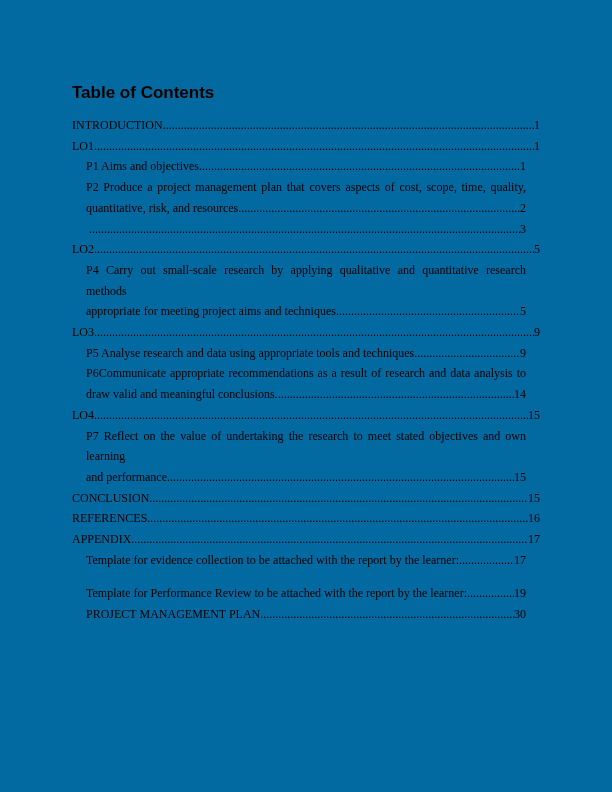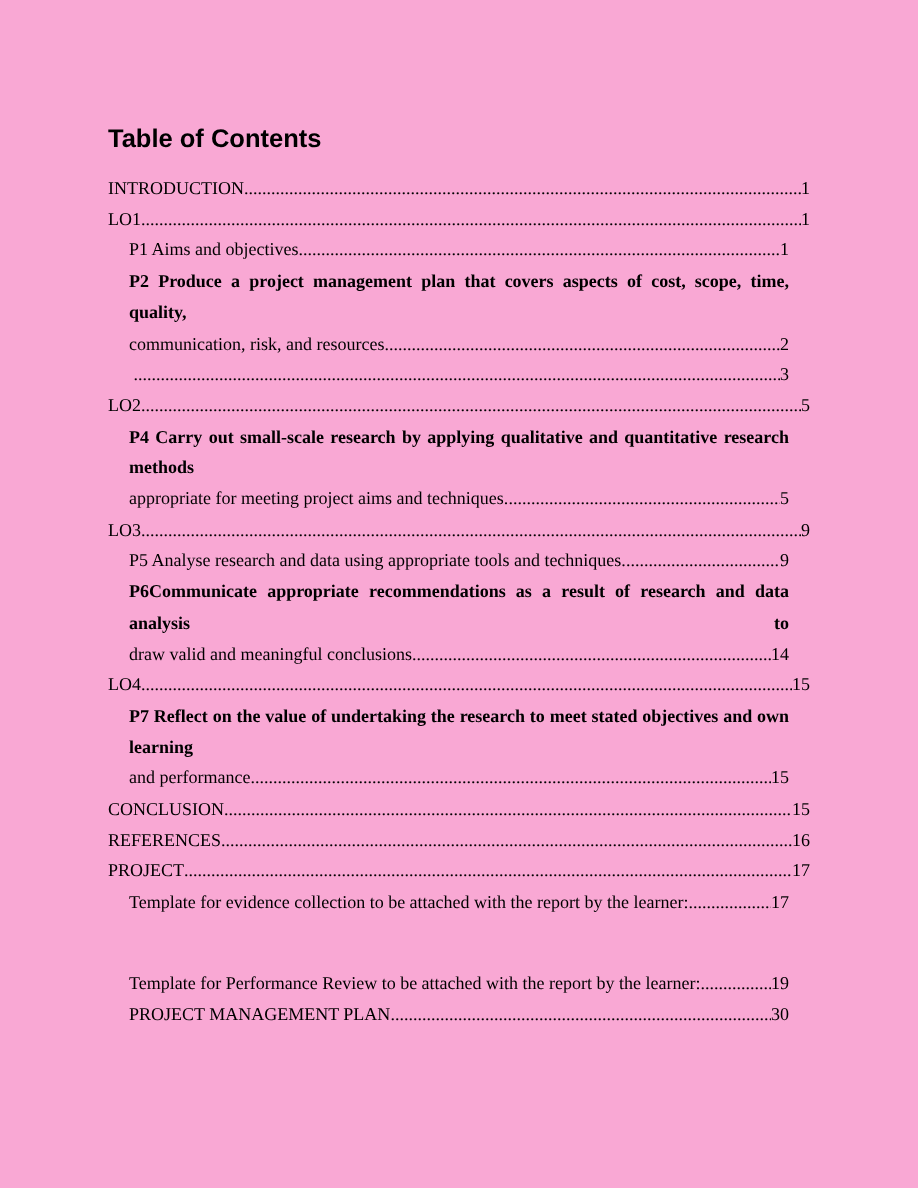--- a/index.html
+++ b/index.html
@@ -1,42 +1,42 @@
 <!DOCTYPE html>
 <html><head>
 <meta charset="utf-8">
 <style>
   html, body { margin: 0; padding: 0; background: #ffffff; }
   body { width: 612px; height: 792px; position: relative; overflow: hidden; }
   .page {
-    position: absolute; left: 0; top: 0; width: 612px; height: 792px; background: #f9a8d4;
+    position: absolute; left: 0; top: 0; width: 612px; height: 792px; background: #0369a1;
   }
   .toc-title {
     position: absolute; left: 72px; top: 83px;
     font-family: "Liberation Sans", sans-serif; font-weight: bold; font-size: 17px;
     color: #000000; margin: 0; line-height: 20px;
   }
   .toc {
     position: absolute; left: 72px; top: 115px; width: 468px;
     font-family: "Liberation Serif", serif; font-size: 12px; color: #000000;
   }
   .entry { position: relative; line-height: 20.7px; }
   .entry.l2 { padding-left: 14px; padding-right: 14px; }
   .entry.l2.nudge { padding-left: 17px; }
-  .entry.gap-before { margin-top: 33px; }
+  .entry.gap-before { margin-top: 13px; }
   .line-last { display: flex; align-items: flex-end; white-space: nowrap; overflow: hidden; }
   .line-last .txt { flex: 0 0 auto; }
   .line-last .dots {
     flex: 1 1 auto; overflow: hidden; white-space: nowrap; min-width: 0;
   }
   .line-last .dots::before {
     content: "................................................................................................................................................................................................................";
   }
   .line-last .pg { flex: 0 0 auto; }
-  .wrap-lines { text-align: justify; text-align-last: justify; font-weight: bold; }
+  .wrap-lines { text-align: justify; text-align-last: justify; }
 </style>
 </head>
 <body>
 
 <div class="page">
   <h1 class="toc-title">Table of Contents</h1>
 
   <div class="toc">
 
     <div class="entry l1">
@@ -59,21 +59,21 @@
       <div class="line-last">
           <span class="txt">P1 Aims and objectives</span>
           <span class="dots"></span>
           <span class="pg">1</span>
         </div>
     </div>
 
     <div class="entry l2">
       <div class="wrap-lines">P2 Produce a project management plan that covers aspects of cost, scope, time, quality,</div>
       <div class="line-last">
-          <span class="txt">communication, risk, and resources.</span>
+          <span class="txt">quantitative, risk, and resources.</span>
           <span class="dots"></span>
           <span class="pg">2</span>
         </div>
     </div>
 
     <div class="entry l2 nudge">
       <div class="line-last">
           <span class="dots"></span>
           <span class="pg">3</span>
         </div>
@@ -149,21 +149,21 @@
     <div class="entry l1">
       <div class="line-last">
           <span class="txt">REFERENCES</span>
           <span class="dots"></span>
           <span class="pg">16</span>
         </div>
     </div>
 
     <div class="entry l1">
       <div class="line-last">
-          <span class="txt">PROJECT</span>
+          <span class="txt">APPENDIX</span>
           <span class="dots"></span>
           <span class="pg">17</span>
         </div>
     </div>
 
     <div class="entry l2">
       <div class="line-last">
           <span class="txt">Template for evidence collection to be attached with the report by the learner:</span>
           <span class="dots"></span>
           <span class="pg">17</span>

